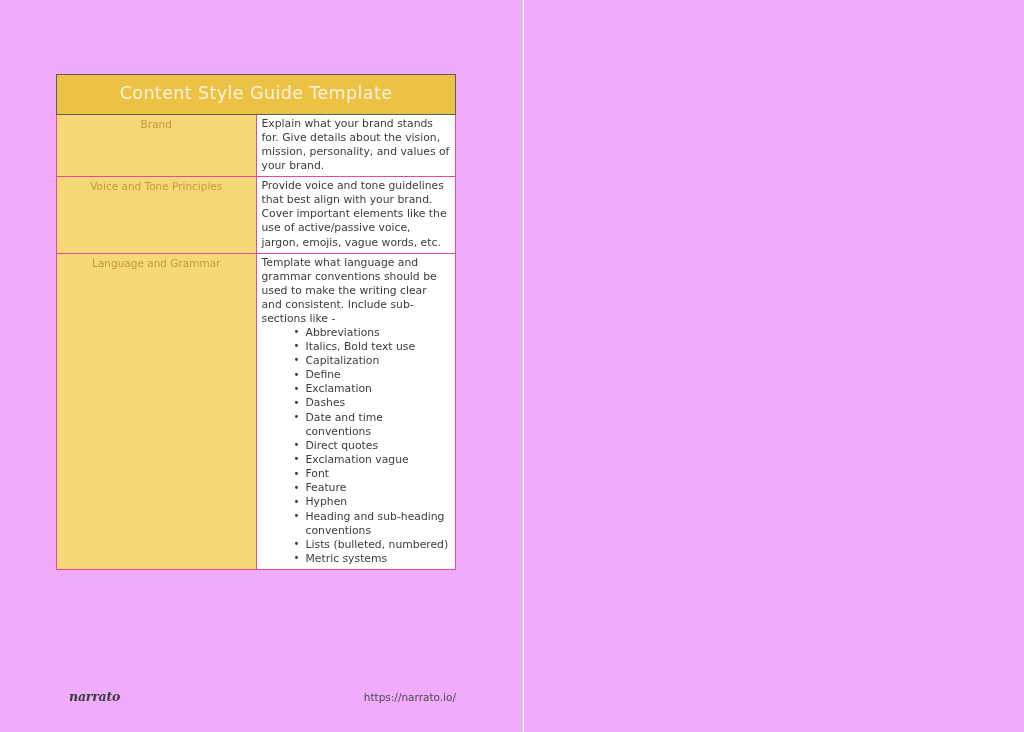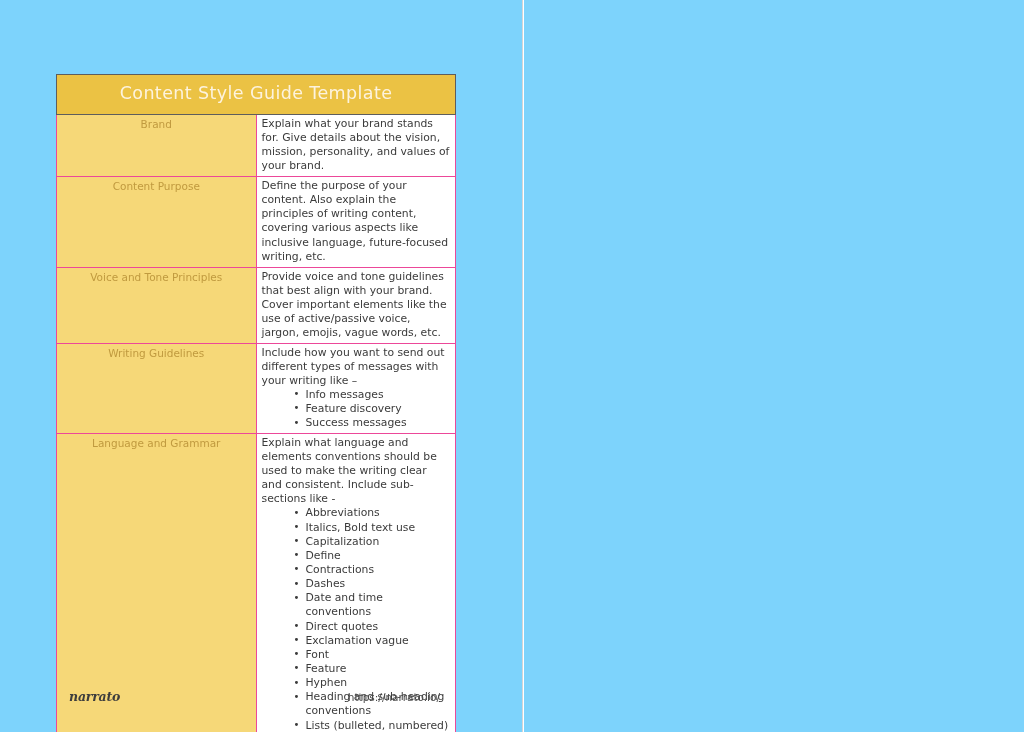--- a/index.html
+++ b/index.html
@@ -12,21 +12,21 @@
     height: 732px;
     position: relative;
     font-family: "DejaVu Sans", sans-serif;
     overflow: hidden;
   }
 
   .page {
     position: absolute;
     top: 0;
     height: 732px;
-    background: #7dd3fc;
+    background: #f0abfc;
   }
   .page-left  { left: 0;   width: 523px; }
   .page-right { left: 524px; width: 500px; }
 
   .page-divider {
     position: absolute;
     left: 522px;
     top: 0;
     width: 1px;
     height: 732px;
@@ -122,21 +122,21 @@
     font-family: "DejaVu Serif", serif;
     font-style: italic;
     font-weight: bold;
     font-size: 12.5px;
     color: #3d3d3d;
     letter-spacing: -0.2px;
     padding-left: 13px;
   }
   .footer-url {
     position: absolute;
-    right: 16px;
+    right: 0;
     bottom: 29px;
     font-size: 10.5px;
     color: #4a4a4a;
   }
 </style>
 </head>
 <body>
 
 <div class="page page-left">
   <table class="guide-table left">
@@ -149,64 +149,43 @@
 
       <tr>
         <td class="label-cell">
           <span class="label-text">Brand</span>
         </td>
         <td class="desc-cell">
           <span class="desc-text">Explain what your brand stands for. Give details about the vision, mission, personality, and values of your brand.</span>
         </td>
       </tr>
 
-      <tr>
-        <td class="label-cell">
-          <span class="label-text">Content Purpose</span>
-        </td>
-        <td class="desc-cell">
-          <span class="desc-text">Define the purpose of your content. Also explain the principles of writing content, covering various aspects like inclusive language, future-focused writing, etc.</span>
-        </td>
-      </tr>
 
       <tr>
         <td class="label-cell">
           <span class="label-text">Voice and Tone Principles</span>
         </td>
         <td class="desc-cell">
           <span class="desc-text">Provide voice and tone guidelines that best align with your brand. Cover important elements like the use of active/passive voice, jargon, emojis, vague words, etc.</span>
         </td>
       </tr>
 
-      <tr>
-        <td class="label-cell">
-          <span class="label-text">Writing Guidelines</span>
-        </td>
-        <td class="desc-cell">
-          <span class="desc-text">Include how you want to send out different types of messages with your writing like –</span>
-          <ul>
-              <li>Info messages</li>
-              <li>Feature discovery</li>
-              <li>Success messages</li>
-            </ul>
-        </td>
-      </tr>
 
       <tr>
         <td class="label-cell">
           <span class="label-text">Language and Grammar</span>
         </td>
         <td class="desc-cell">
-          <span class="desc-text">Explain what language and elements conventions should be used to make the writing clear and consistent. Include sub-sections like -</span>
+          <span class="desc-text">Template what language and grammar conventions should be used to make the writing clear and consistent. Include sub-sections like -</span>
           <ul>
               <li>Abbreviations</li>
               <li>Italics, Bold text use</li>
               <li>Capitalization</li>
               <li>Define</li>
-              <li>Contractions</li>
+              <li>Exclamation</li>
               <li>Dashes</li>
               <li>Date and time conventions</li>
               <li>Direct quotes</li>
               <li>Exclamation vague</li>
               <li>Font</li>
               <li>Feature</li>
               <li>Hyphen</li>
               <li>Heading and sub-heading conventions</li>
               <li>Lists (bulleted, numbered)</li>
               <li>Metric systems</li>

